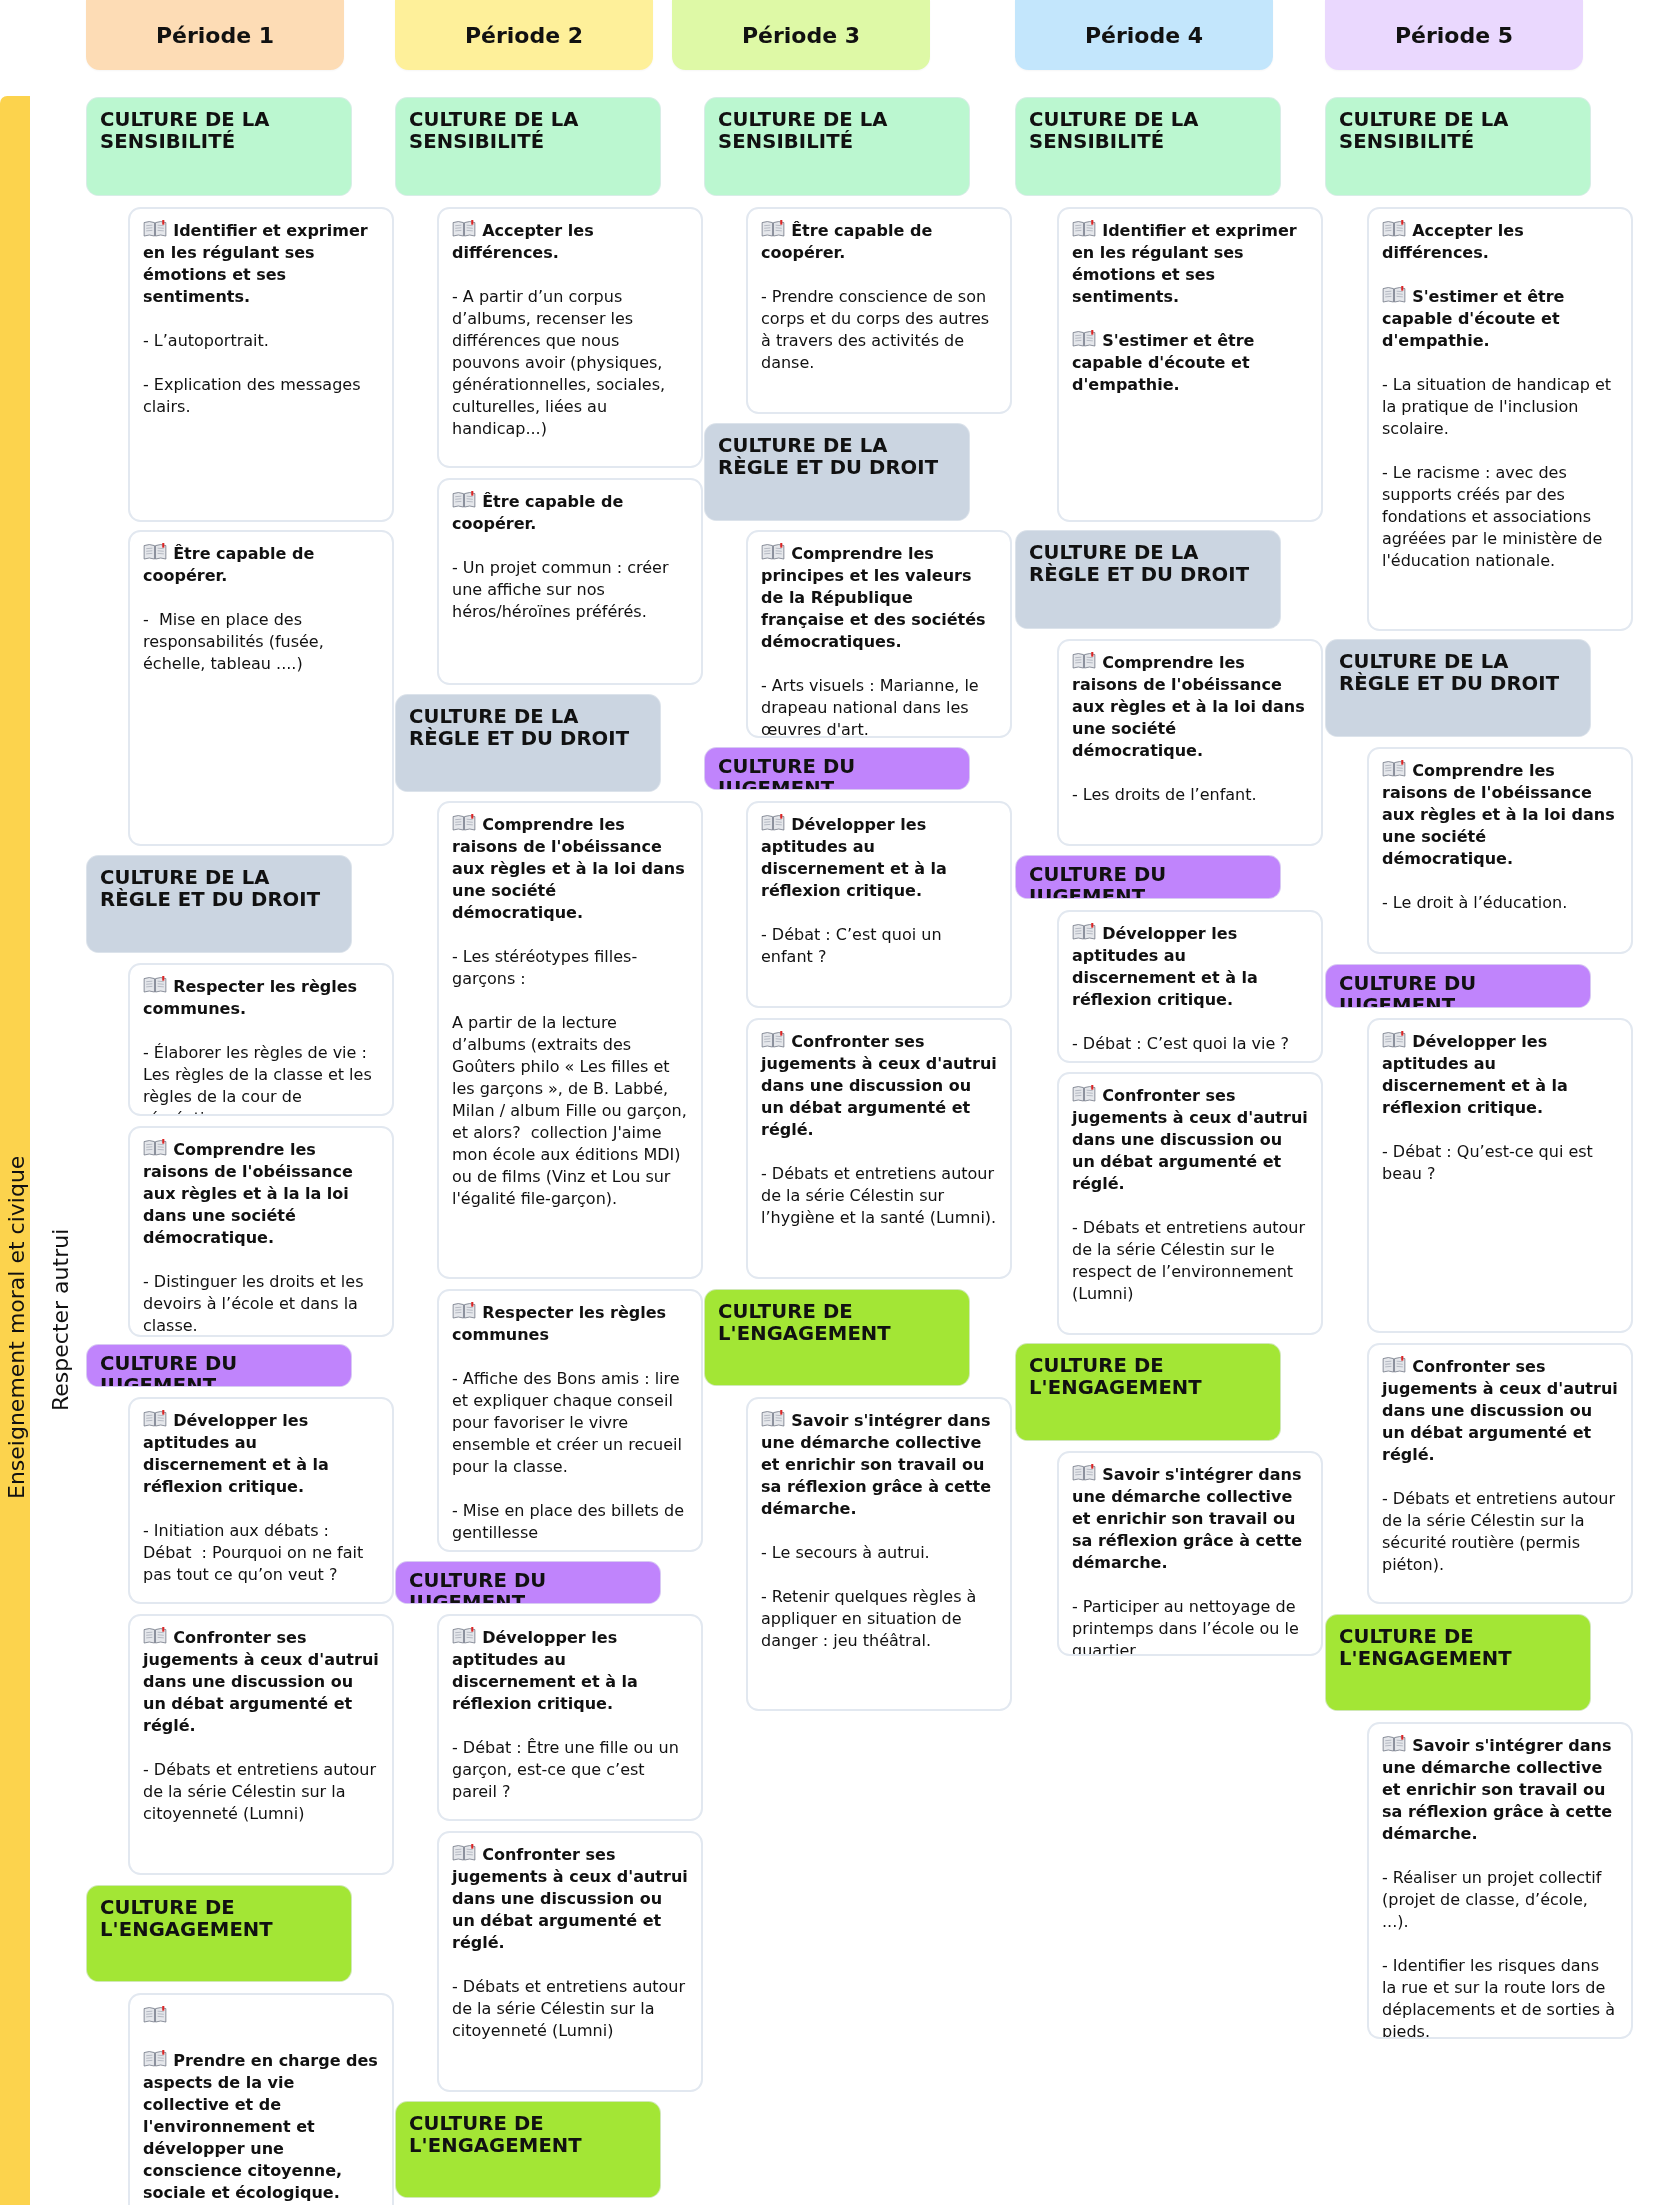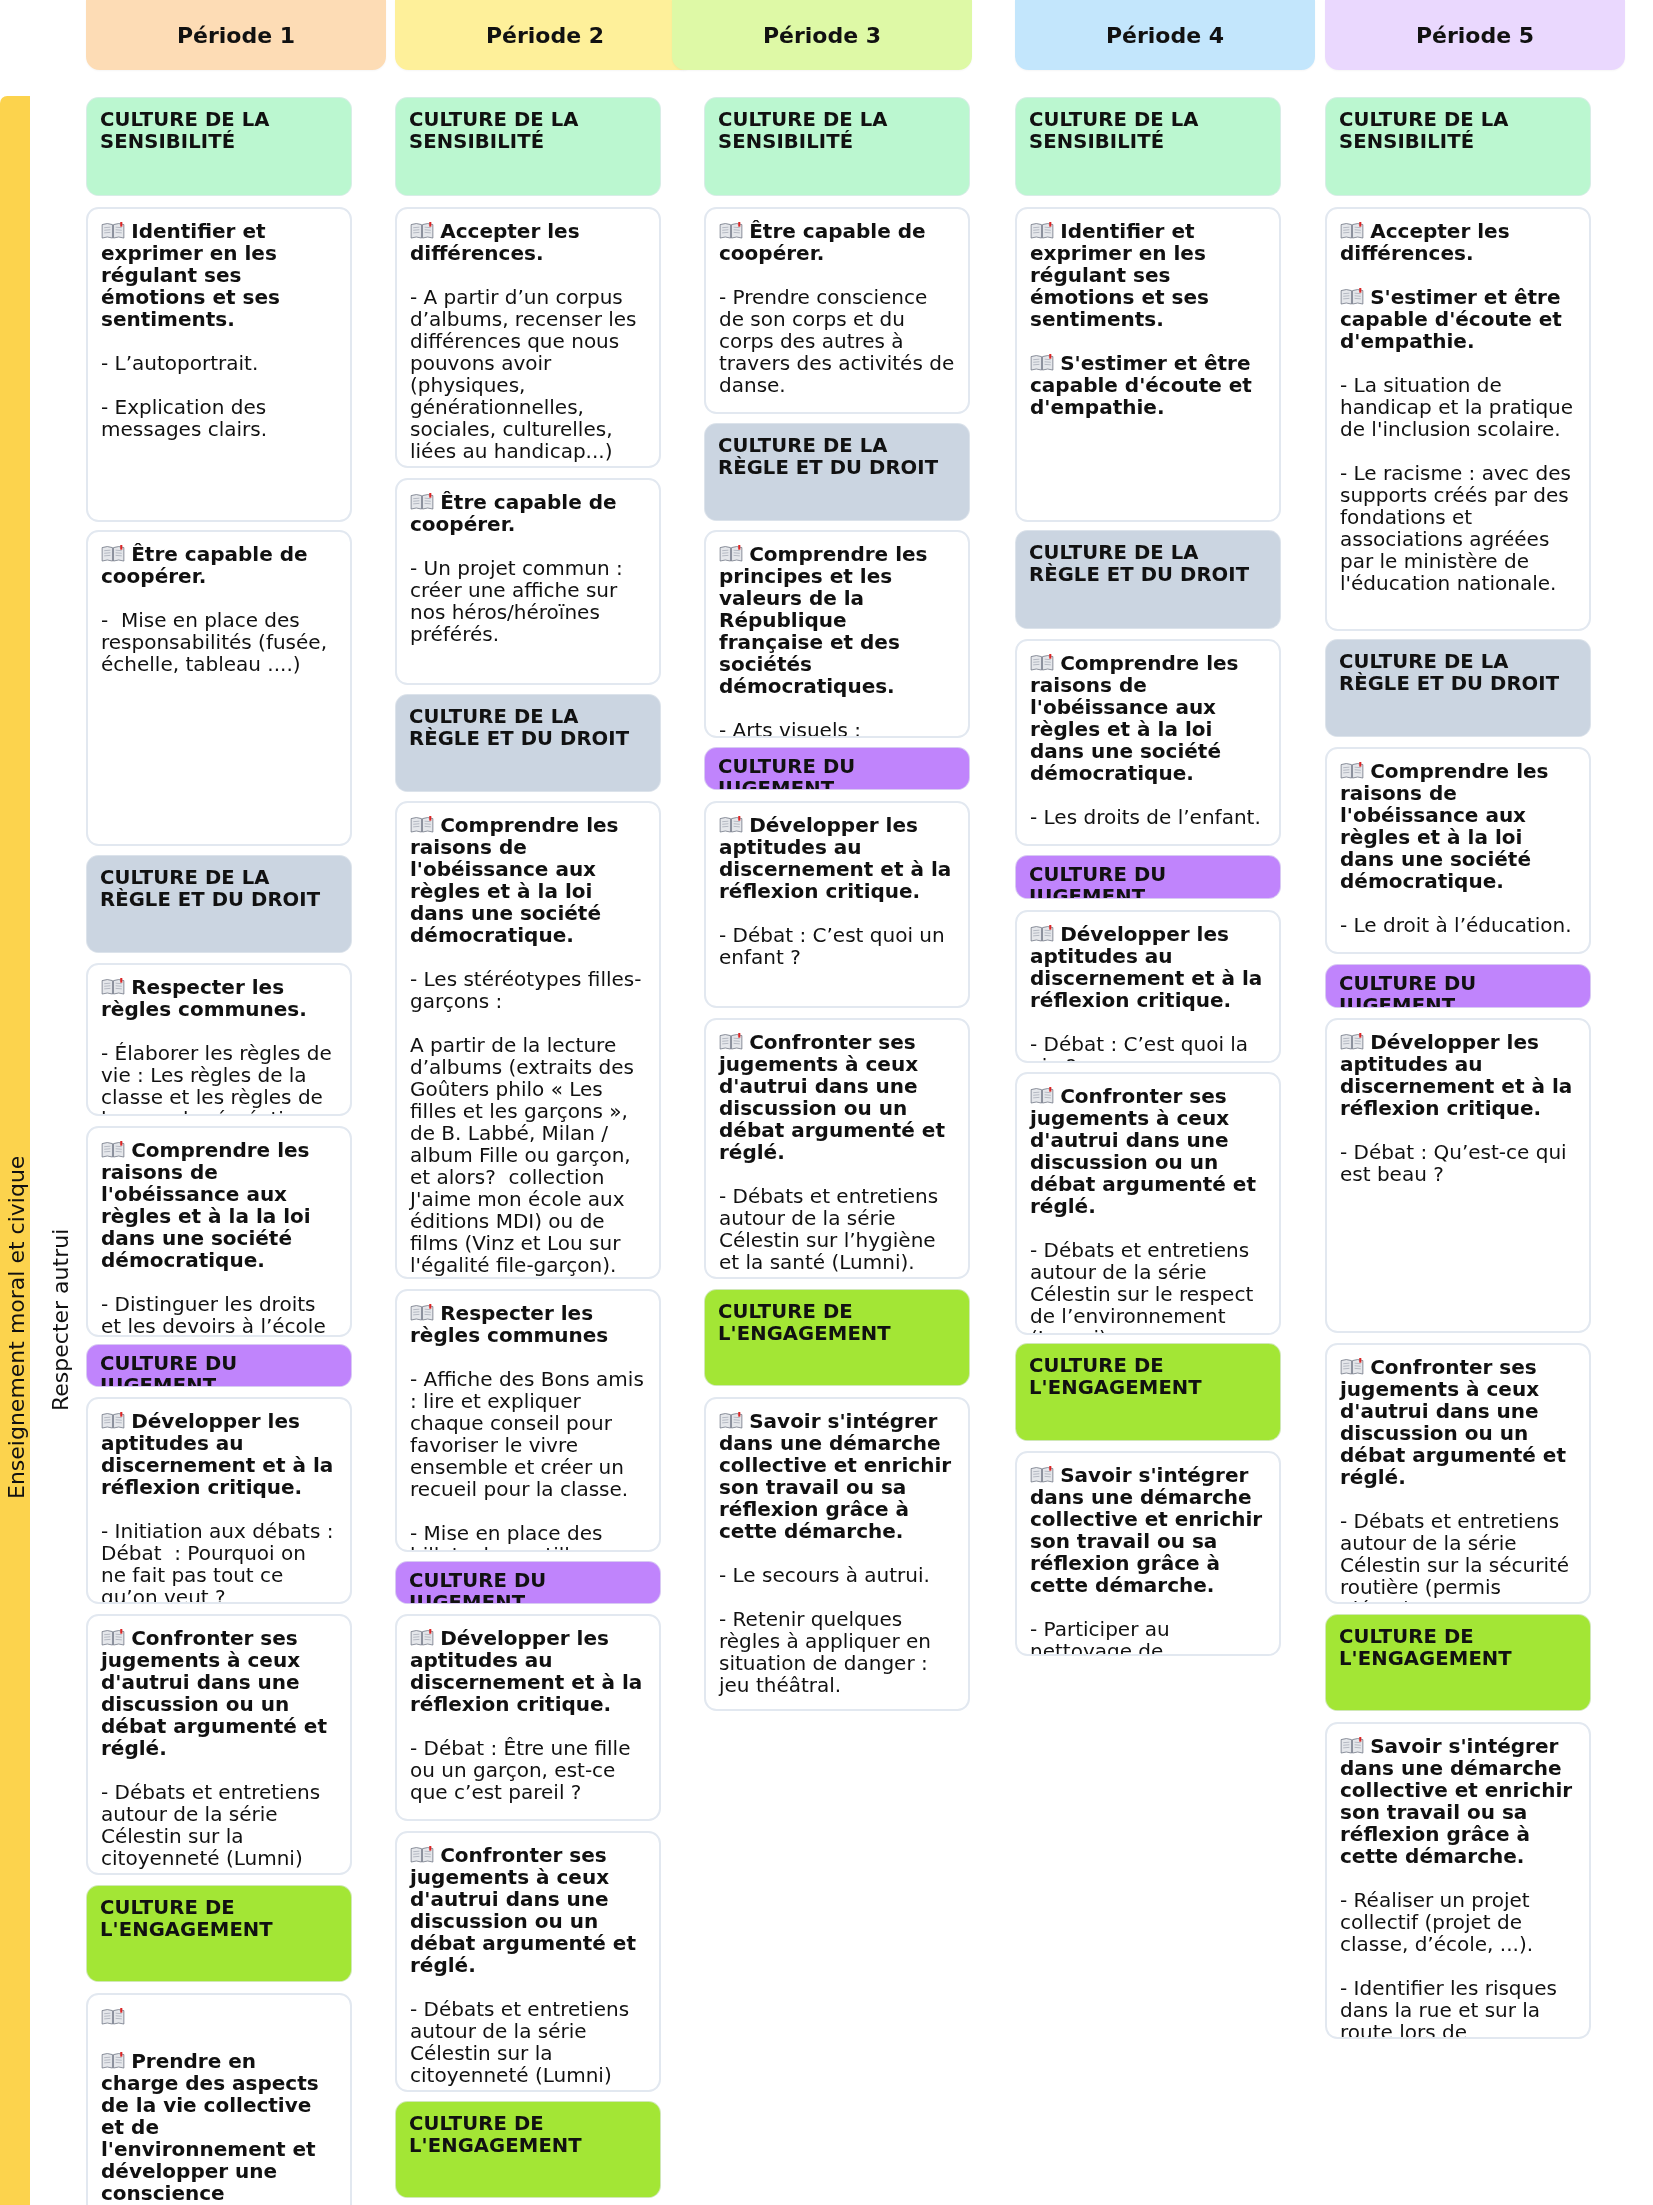--- a/index.html
+++ b/index.html
@@ -4,34 +4,34 @@
 <style>
   html, body { margin:0; padding:0; background:#ffffff; }
   body { width:1654px; height:2205px; position:relative; overflow:hidden;
          font-family:"DejaVu Sans", sans-serif; color:#111111; }
   .strip { position:absolute; left:0; top:96px; width:30px; height:2110px;
            background:#FCD34D; border-radius:7.2px 0 0 0; }
   .vlabel { position:absolute; white-space:nowrap; transform-origin:left top;
             transform:rotate(-90deg); font-size:22px; font-weight:400; color:#111; }
   .vlabel.main { left:4.1px; top:1499px; }
   .vlabel.sub  { left:48px; top:1411px; }
-  .period { position:absolute; top:0; height:70px; width:300px; border-radius:0 0 13.4px 13.4px;
+  .period { position:absolute; top:0; height:70px; width:258px; border-radius:0 0 13.4px 13.4px;
             display:flex; align-items:center; justify-content:center;
             font-size:22px; font-weight:700; box-shadow:0 1px 2.1px rgba(0,0,0,0.04); }
   .col { position:absolute; top:0; width:295px; height:2205px; }
   .box { position:absolute; left:0; width:266px; box-sizing:border-box; border-radius:12.4px;
          overflow:hidden; padding:11.4px 13px; }
   .hdr { font-size:19.6px; font-weight:700; line-height:22px; text-transform:none; letter-spacing:0.1px;
          border:1.6px solid rgba(226,232,240,0.7); }
   .hdr.short { padding-top:8.3px; }
   .hdr.sens { background:#BBF7D0; }
   .hdr.regle { background:#CBD5E1; }
   .hdr.jug { background:#C084FC; }
   .hdr.eng { background:#A3E635; }
-  .card { background:#ffffff; border:2.1px solid #E2E8F0; font-size:20px; line-height:22px; }
+  .card { background:#ffffff; border:2.1px solid #E2E8F0; font-size:16px; line-height:22px;margin-left:42px; }
   .card p { margin:0 0 22px 0; white-space:pre-wrap; }
   .card p:last-child { margin-bottom:0; }
   .card .obj { font-weight:700; }
   .card .act { font-weight:400; }
   .book { display:inline-block; width:24px; height:17.6px; margin-right:6.2px; vertical-align:-1.6px;
           position:relative; }
   .book svg { width:24px; height:17.6px; }
 </style>
 </head>
 <body>

